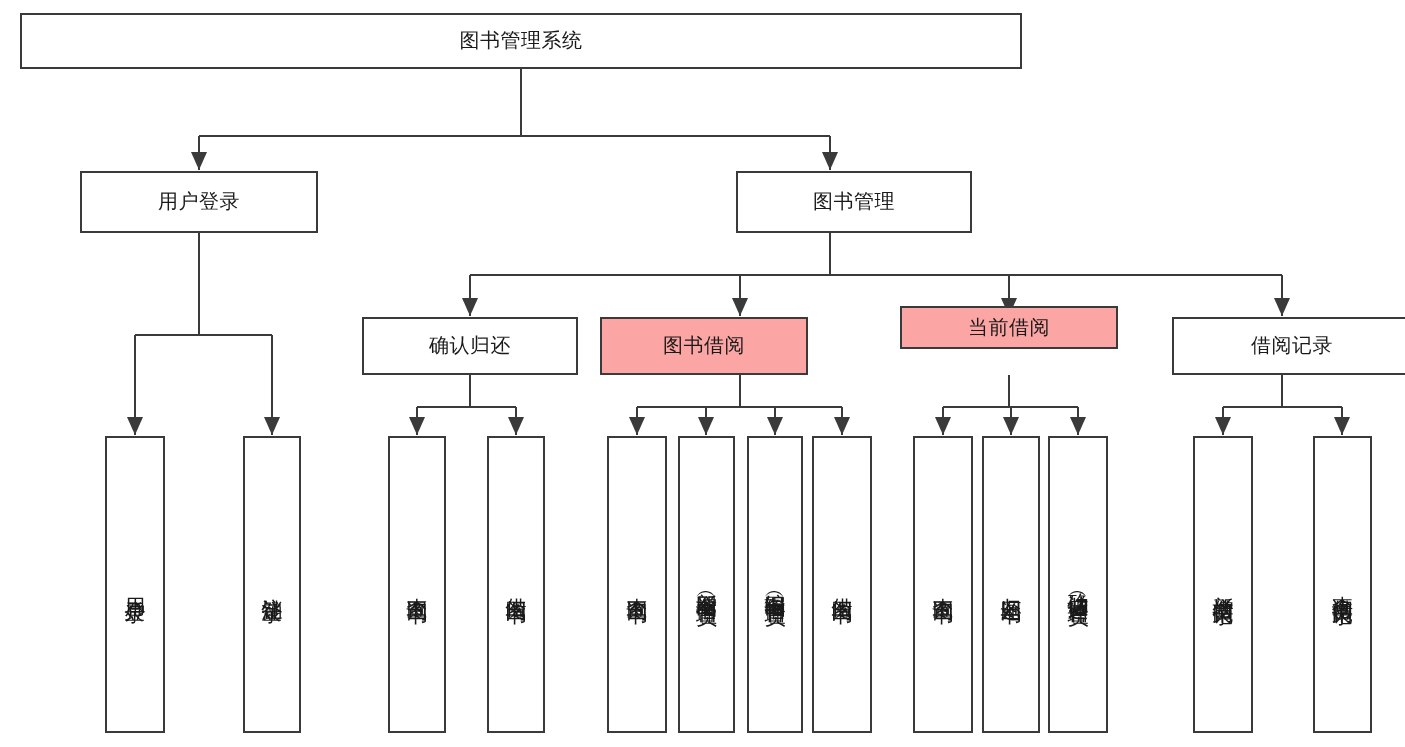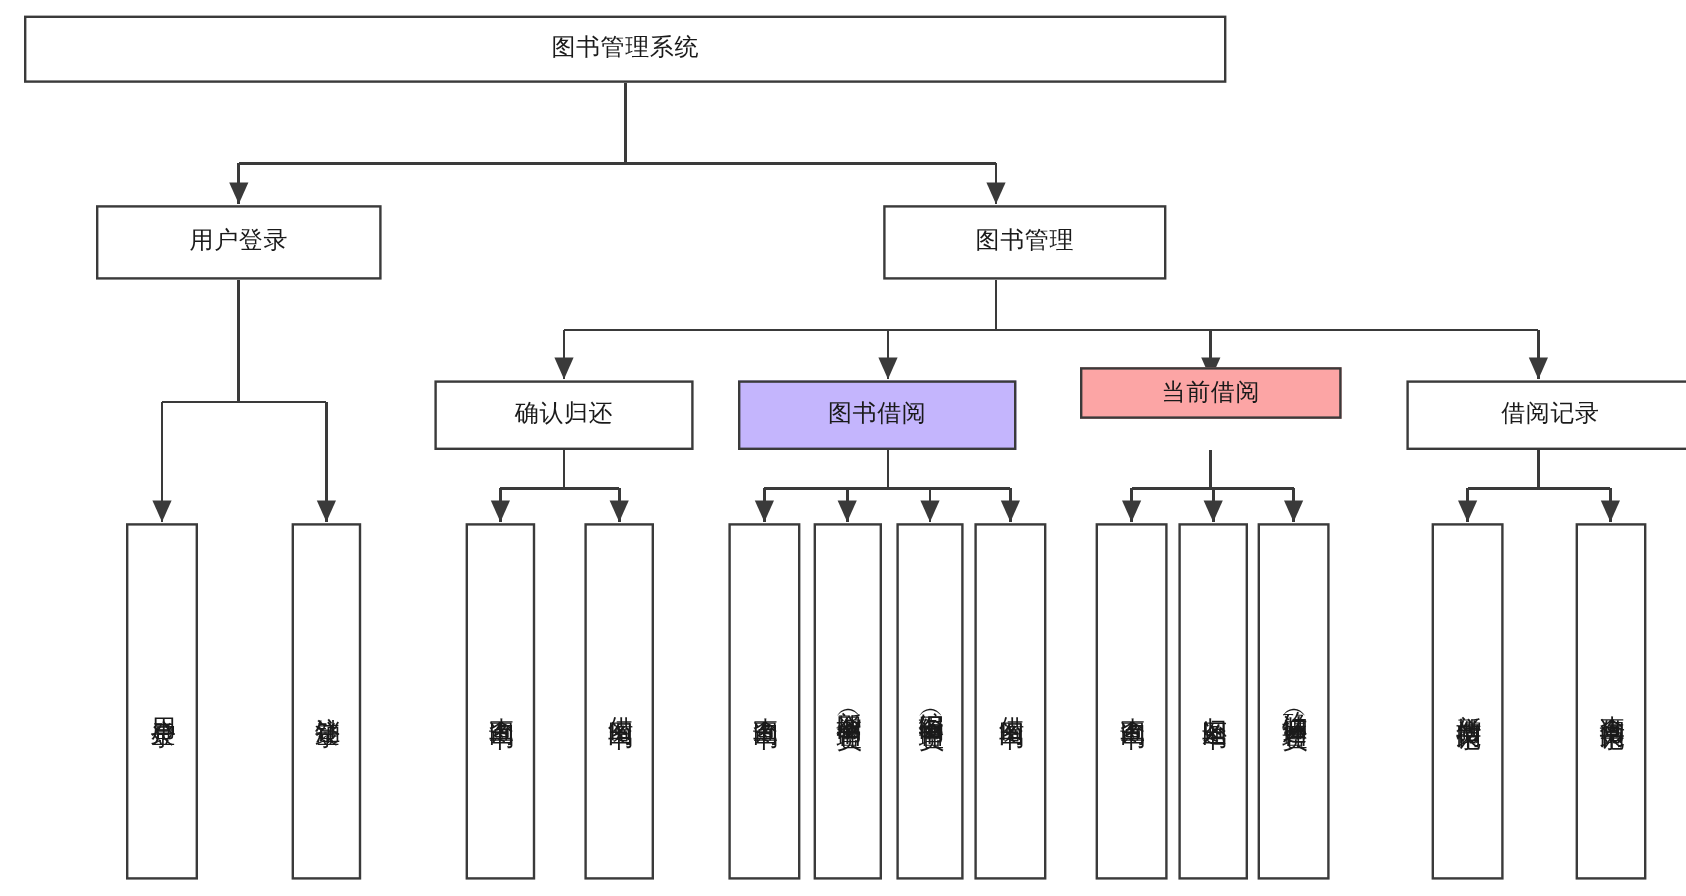--- a/index.html
+++ b/index.html
@@ -128,21 +128,21 @@
       </div>
       <div class="node horizontal" style="left: 80px; top: 171px; width: 238px; height: 62px; border-color: rgb(58, 58, 58); background: rgb(255, 255, 255);">
         <span class="node-label" style="color: rgb(26, 26, 26);">用户登录</span>
       </div>
       <div class="node horizontal" style="left: 712px; top: 171px; width: 236px; height: 62px; border-color: rgb(58, 58, 58); background: rgb(255, 255, 255); margin-left: 24px;">
         <span class="node-label" style="color: rgb(26, 26, 26);">图书管理</span>
       </div>
       <div class="node horizontal" style="left: 362px; top: 317px; width: 216px; height: 58px; border-color: rgb(58, 58, 58); background: rgb(255, 255, 255);">
         <span class="node-label" style="color: rgb(26, 26, 26);">确认归还</span>
       </div>
-      <div class="node horizontal" style="left: 615px; top: 317px; width: 232px; height: 58px; border-color: rgb(58, 58, 58); background: #c4b5fd;">
+      <div class="node horizontal" style="left: 600px; top: 317px; width: 208px; height: 58px; border-color: rgb(58, 58, 58); background: #fca5a5;">
         <span class="node-label" style="color: rgb(26, 26, 26);">图书借阅</span>
       </div>
       <div class="node horizontal" style="left: 900px; top: 306px; width: 218px; height: 43px; border-color: rgb(58, 58, 58); background: #fca5a5;">
         <span class="node-label" style="color: rgb(26, 26, 26);">当前借阅</span>
       </div>
       <div class="node horizontal" style="left: 1172px; top: 317px; width: 240px; height: 58px; border-color: rgb(58, 58, 58); background: rgb(255, 255, 255);">
         <span class="node-label" style="color: rgb(26, 26, 26);">借阅记录</span>
       </div>
       <div class="node vertical" style="left: 105px; top: 436px; width: 60px; height: 297px; border-color: rgb(58, 58, 58); background: rgb(255, 255, 255);">
         <span class="node-label" style="color: rgb(26, 26, 26);">用户登录</span>

